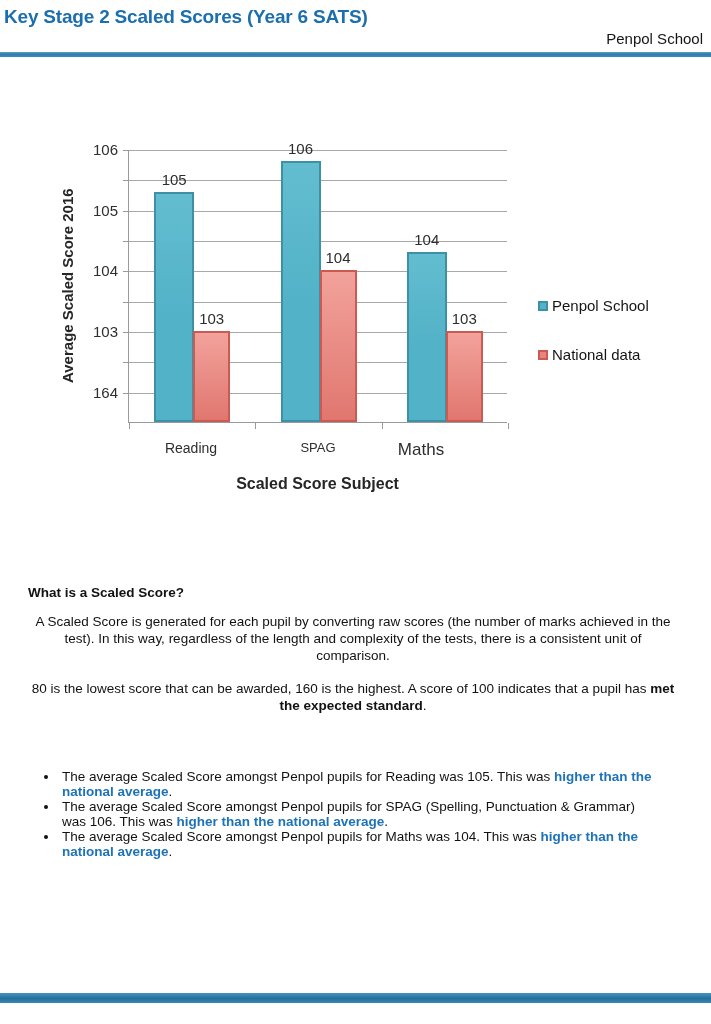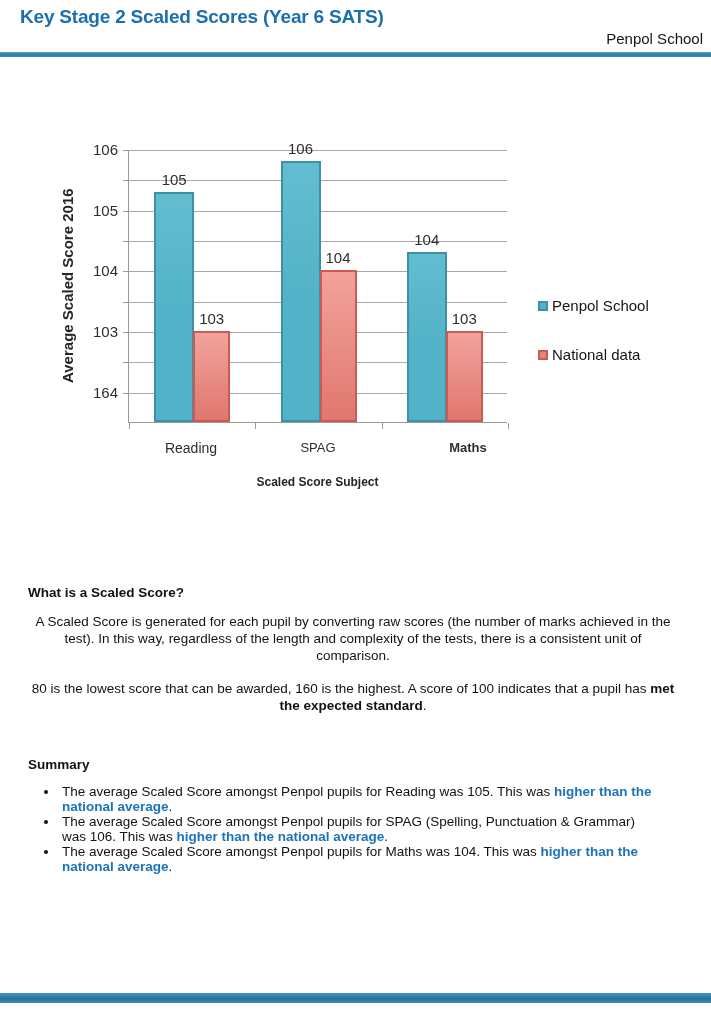--- a/index.html
+++ b/index.html
@@ -6,21 +6,21 @@
   html, body { margin: 0; padding: 0; background: #ffffff; }
   body {
     width: 711px; height: 1024px; overflow: hidden;
     font-family: "Liberation Sans", sans-serif;
     -webkit-font-smoothing: antialiased;
   }
   .page { position: relative; width: 711px; height: 1024px; background: #fff; }
 
   
   .doc-title {
-    position: absolute; left: 20px; top: 6px; margin: 0;
+    position: absolute; left: 4px; top: 6px; margin: 0;
     font-size: 19px; font-weight: bold; color: #1c6fae; letter-spacing: -0.2px;
   }
   .school-name {
     position: absolute; right: 8px; top: 30px;
     font-size: 15px; color: #151515;
   }
   .header-rule {
     position: absolute; left: 0; top: 52px; width: 711px; height: 5px;
     background: linear-gradient(#5aa0c6, #2d7dab 45%, #3f8db9);
   }
@@ -48,21 +48,21 @@
     position: absolute; left: -27px; top: 277px; width: 192px; height: 20px;
     transform: rotate(-90deg); text-align: center;
     font-size: 15px; font-weight: bold; color: #262626; white-space: nowrap;
   }
   .cat-label {
     position: absolute; transform: translateX(-50%); top: 440px;
     color: #2e2e2e; white-space: nowrap;
   }
   .x-axis-title {
     position: absolute; left: 128px; top: 475px; width: 379px; text-align: center;
-    font-size: 12px; font-weight: bold; color: #262626;
+    font-size: 16px; font-weight: bold; color: #262626;
   }
   .legend-row { position: absolute; left: 538px; display: flex; align-items: center; }
   .legend-swatch { width: 10px; height: 10px; border: 2px solid; margin-right: 4px; flex: 0 0 auto; }
   .legend-swatch.s0 { background: #52b2c7; border-color: #3e91a4; }
   .legend-swatch.s1 { background: #e8837d; border-color: #cb5a52; }
   .legend-label { font-size: 15px; color: #151515; white-space: nowrap; }
 
   
   .what-section {
     position: absolute; left: 28px; top: 584px; width: 650px;
@@ -136,21 +136,21 @@
     <div id="yticks">
         <div class="ytick-label" style="left: 76px; top: 384px;">164</div>
         <div class="ytick-label" style="left: 76px; top: 323px;">103</div>
         <div class="ytick-label" style="left: 76px; top: 262px;">104</div>
         <div class="ytick-label" style="left: 76px; top: 202px;">105</div>
         <div class="ytick-label" style="left: 76px; top: 141px;">106</div>
       </div>
     <div id="xcats">
         <div class="cat-label" style="left: 191px; font-size: 14px;">Reading</div>
         <div class="cat-label" style="left: 318px; font-size: 13px;">SPAG</div>
-        <div class="cat-label" style="left: 468px; font-size: 13px; font-weight: bold;">Maths</div>
+        <div class="cat-label" style="left: 421px; font-size: 17px;">Maths</div>
       </div>
     <div class="x-axis-title">Scaled Score Subject</div>
     <div id="legend">
         <div class="legend-row" style="top: 297px;">
           <div class="legend-swatch s0"></div>
           <div class="legend-label">Penpol School</div>
         </div>
         <div class="legend-row" style="top: 346px;">
           <div class="legend-swatch s1"></div>
           <div class="legend-label">National data</div>
@@ -158,21 +158,20 @@
       </div>
   </div>
 
   <section class="what-section">
     <h2>What is a Scaled Score?</h2>
     <p><span>A Scaled Score is generated for each pupil by converting raw scores (the number of marks achieved in the test). In this way, regardless of the length and complexity of the tests, there is a consistent unit of comparison.</span></p>
     <p><span>80 is the lowest score that can be awarded, 160 is the highest. A score of 100 indicates that a pupil has </span><strong>met the expected standard</strong><span>.</span></p>
   </section>
 
   <section class="summary-section">
-    <h2>Summary</h2>
     <ul>
       <li><span>The average Scaled Score amongst Penpol pupils for Reading was 105. This was </span><span class="hl">higher than the national average</span><span>.</span></li>
       <li><span>The average Scaled Score amongst Penpol pupils for SPAG (Spelling, Punctuation &amp; Grammar) was 106. This was </span><span class="hl">higher than the national average</span><span>.</span></li>
       <li><span>The average Scaled Score amongst Penpol pupils for Maths was 104. This was </span><span class="hl">higher than the national average</span><span>.</span></li>
     </ul>
   </section>
 
   <div class="bottom-bar"></div>
 </div>
 

